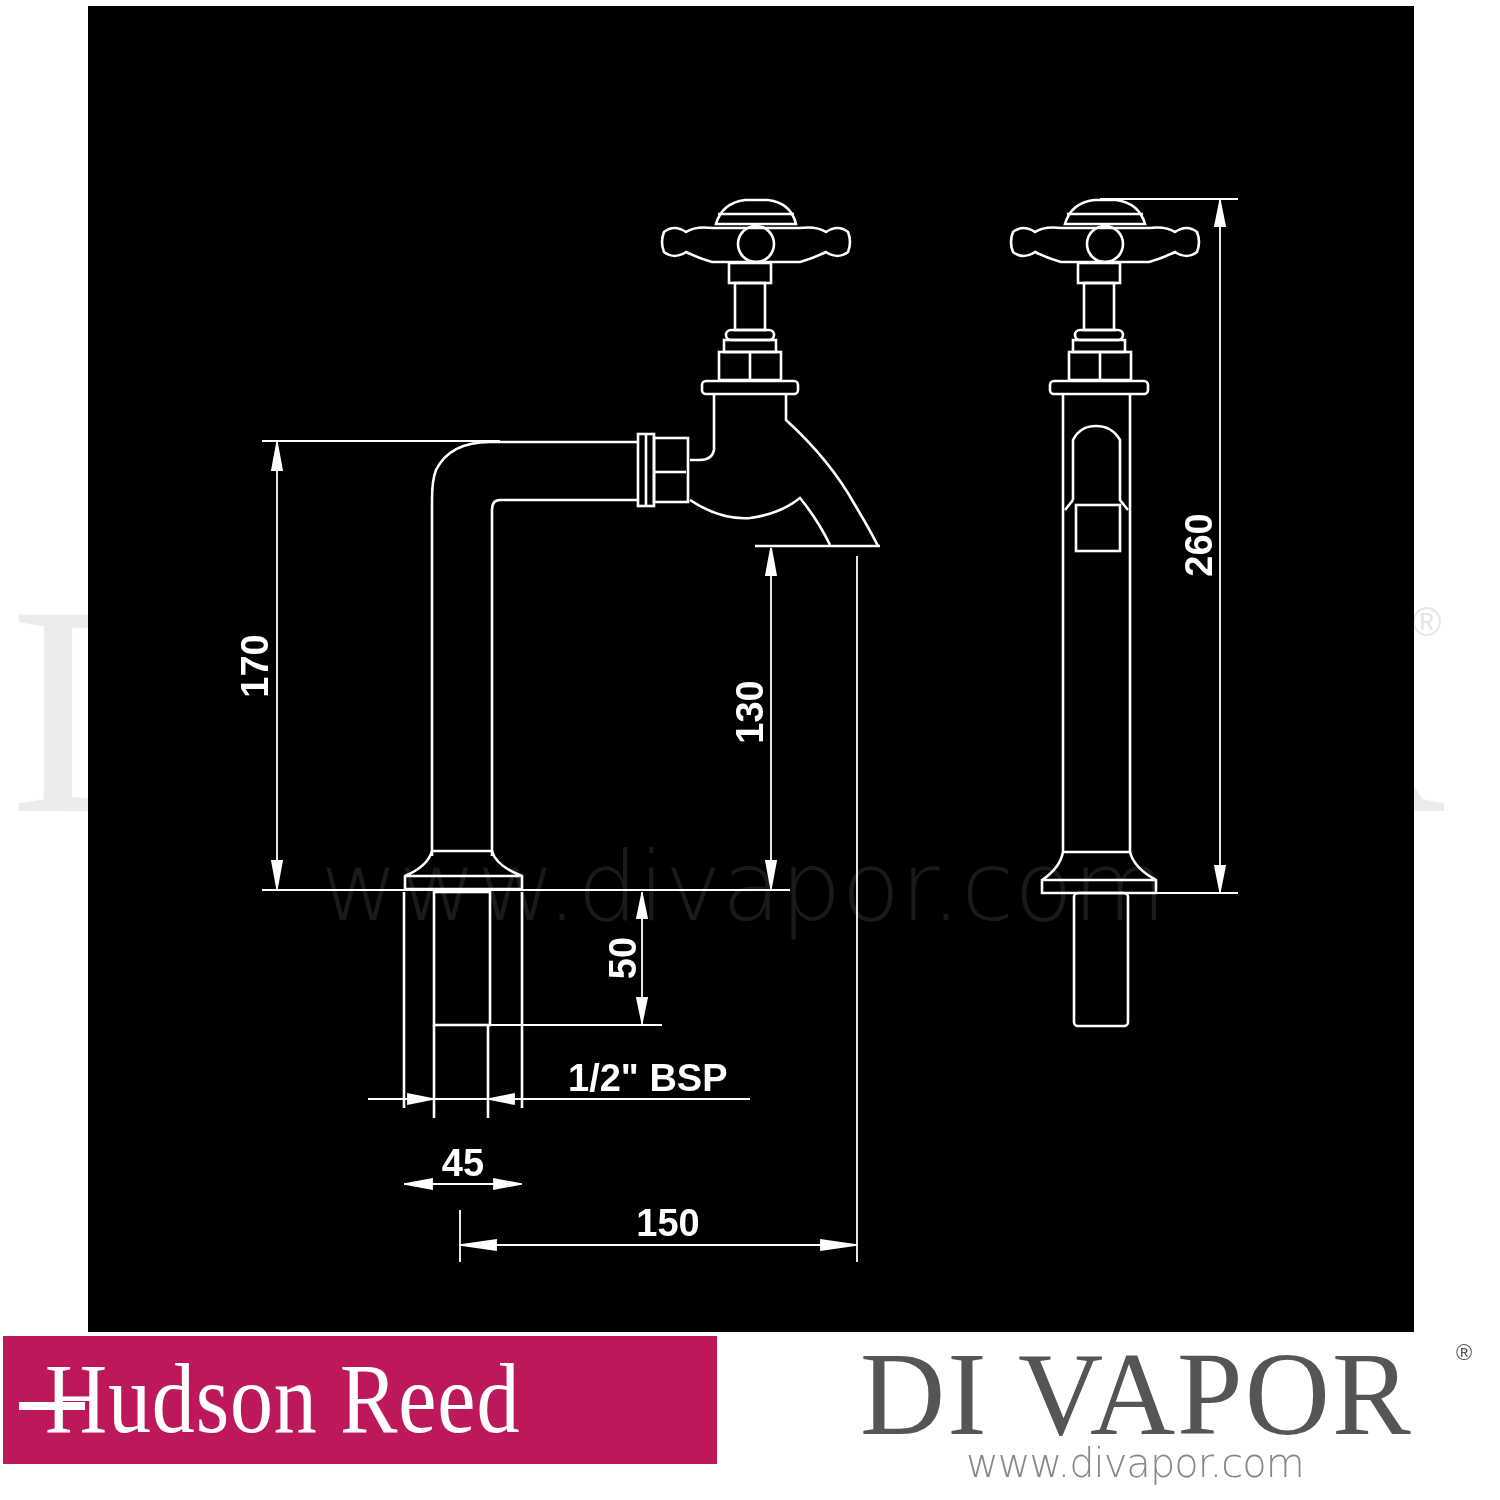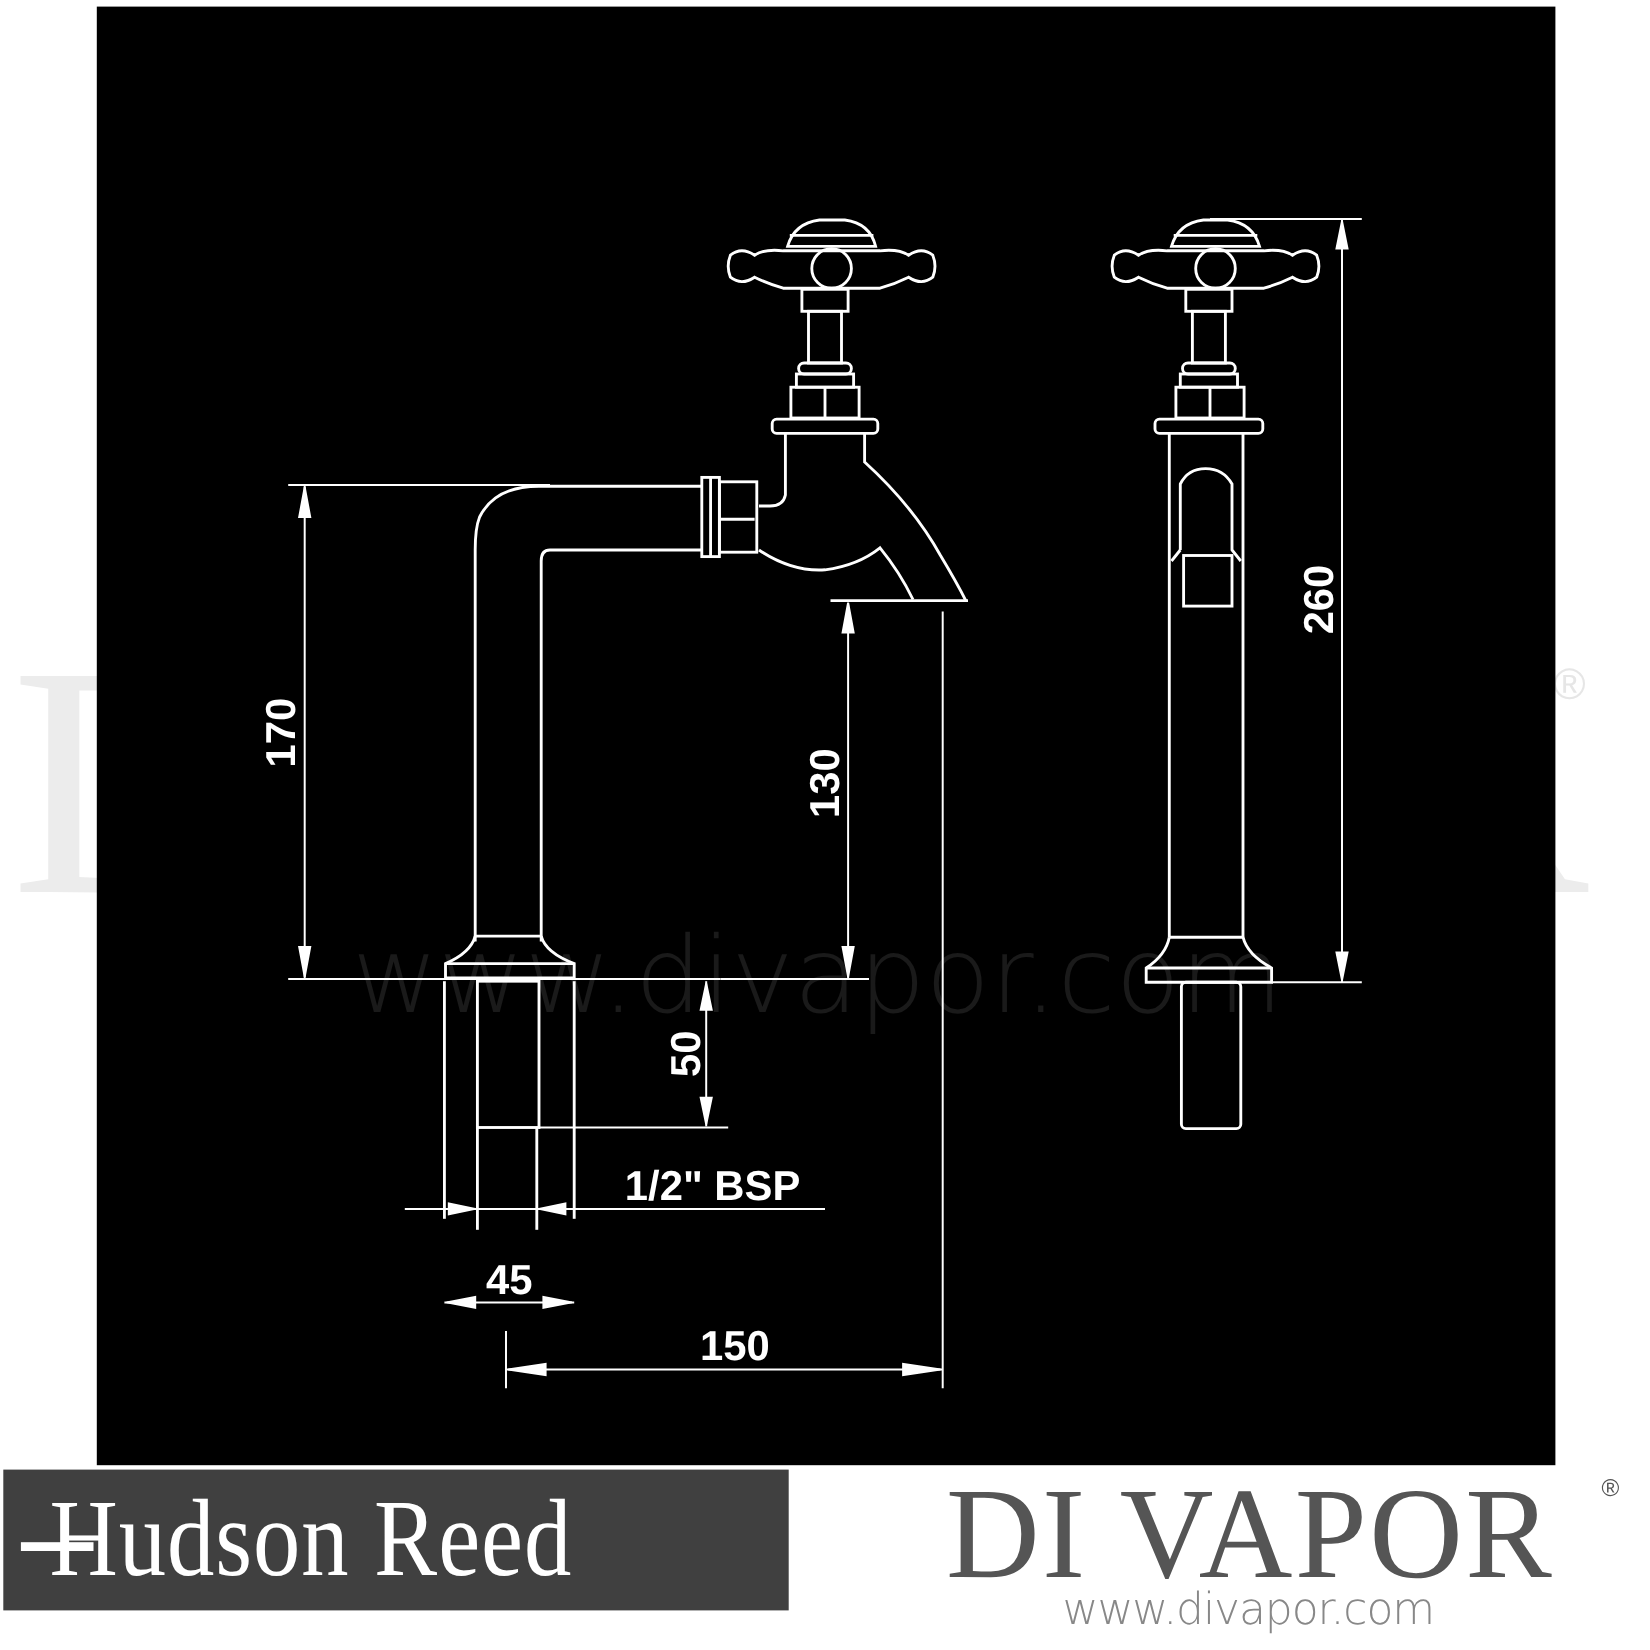--- a/index.html
+++ b/index.html
@@ -17,21 +17,21 @@
     position: absolute; left: 88px; top: 6px; width: 1326px; height: 1326px; background: #000;
   }
   .drawing-panel svg { position: absolute; left: 0; top: 0; }
   .wm-small {
     font-family: "DejaVu Sans", sans-serif; font-size: 96px; fill: #1a1a1a; font-weight: 200;
   }
   .dim-text {
     font-family: "Liberation Sans", sans-serif; font-weight: bold; font-size: 38px; fill: #ffffff;
   }
   .hr-logo {
-    position: absolute; left: 3px; top: 1336px; width: 714px; height: 128px; background: #404040;
+    position: absolute; left: 3px; top: 1336px; width: 714px; height: 128px; background: #be185d;
   }
   .hr-text {
     position: absolute; left: 42px; top: 8px; font-family: "Liberation Serif", serif;
     font-size: 100px; color: #fff; white-space: nowrap; line-height: 1.1; letter-spacing: 1px;
     transform: scaleX(0.86); transform-origin: left top;
   }
   .hr-bar-left { position: absolute; left: 16px; top: 66px; width: 66px; height: 8px; background: #fff; }
   .hr-bar-right { position: absolute; left: 772px; top: 100px; width: 56px; height: 8px; background: #fff; }
   .dv-logo {
     position: absolute; left: 860px; top: 1336px; font-family: "Liberation Serif", serif;

